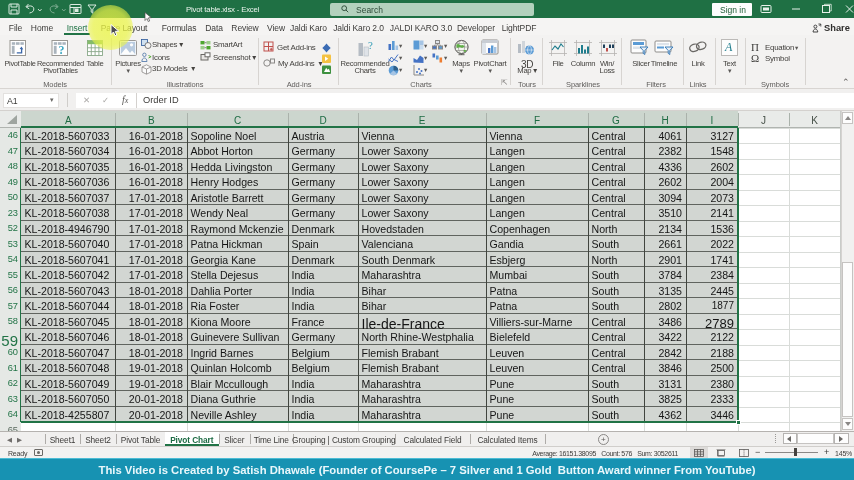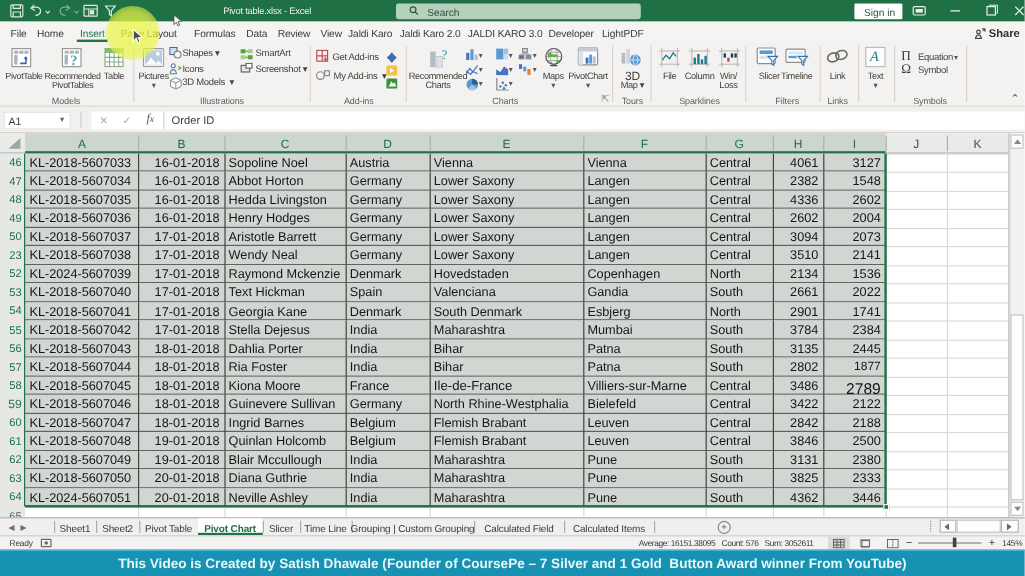--- a/index.html
+++ b/index.html
@@ -508,42 +508,42 @@
 <div class="tx" style="left:18px;top:223.00px;font-size:9.3px;color:#217346;transform:translateX(-100%)">52</div>
 <div class="ab" style="left:21px;top:220.50px;width:717px;height:15.5px;background:#d2d6d2;border-bottom:1px solid #60645f"></div>
 <div class="ab" style="left:115.00px;top:220.50px;width:1px;height:15.5px;background:#41453f"></div>
 <div class="ab" style="left:186.50px;top:220.50px;width:1px;height:15.5px;background:#41453f"></div>
 <div class="ab" style="left:287.50px;top:220.50px;width:1px;height:15.5px;background:#41453f"></div>
 <div class="ab" style="left:357.50px;top:220.50px;width:1px;height:15.5px;background:#41453f"></div>
 <div class="ab" style="left:485.50px;top:220.50px;width:1px;height:15.5px;background:#41453f"></div>
 <div class="ab" style="left:587.50px;top:220.50px;width:1px;height:15.5px;background:#41453f"></div>
 <div class="ab" style="left:643.50px;top:220.50px;width:1px;height:15.5px;background:#41453f"></div>
 <div class="ab" style="left:685.50px;top:220.50px;width:1px;height:15.5px;background:#41453f"></div>
-<div class="tx" style="left:24.50px;top:222.70px;font-size:10.6px;color:#161616">KL-2024-5607039</div>
+<div class="tx" style="left:24.50px;top:222.70px;font-size:10.6px;color:#161616">KL-2018-4946790</div>
 <div class="tx" style="left:183.00px;top:222.70px;font-size:10.6px;color:#161616;transform:translateX(-100%)">17-01-2018</div>
 <div class="tx" style="left:190.50px;top:222.70px;font-size:10.6px;color:#161616">Raymond Mckenzie</div>
 <div class="tx" style="left:291.50px;top:222.70px;font-size:10.6px;color:#161616">Denmark</div>
 <div class="tx" style="left:361.50px;top:222.70px;font-size:10.6px;color:#161616">Hovedstaden</div>
 <div class="tx" style="left:489.50px;top:222.70px;font-size:10.6px;color:#161616">Copenhagen</div>
 <div class="tx" style="left:591.50px;top:222.70px;font-size:10.6px;color:#161616">North</div>
 <div class="tx" style="left:682.00px;top:222.70px;font-size:10.6px;color:#161616;transform:translateX(-100%)">2134</div>
 <div class="tx" style="left:734.00px;top:222.70px;font-size:10.6px;color:#161616;transform:translateX(-100%)">1536</div>
 <div class="tx" style="left:18px;top:238.50px;font-size:9.3px;color:#217346;transform:translateX(-100%)">53</div>
 <div class="ab" style="left:21px;top:236.00px;width:717px;height:15.5px;background:#d2d6d2;border-bottom:1px solid #60645f"></div>
 <div class="ab" style="left:115.00px;top:236.00px;width:1px;height:15.5px;background:#41453f"></div>
 <div class="ab" style="left:186.50px;top:236.00px;width:1px;height:15.5px;background:#41453f"></div>
 <div class="ab" style="left:287.50px;top:236.00px;width:1px;height:15.5px;background:#41453f"></div>
 <div class="ab" style="left:357.50px;top:236.00px;width:1px;height:15.5px;background:#41453f"></div>
 <div class="ab" style="left:485.50px;top:236.00px;width:1px;height:15.5px;background:#41453f"></div>
 <div class="ab" style="left:587.50px;top:236.00px;width:1px;height:15.5px;background:#41453f"></div>
 <div class="ab" style="left:643.50px;top:236.00px;width:1px;height:15.5px;background:#41453f"></div>
 <div class="ab" style="left:685.50px;top:236.00px;width:1px;height:15.5px;background:#41453f"></div>
 <div class="tx" style="left:24.50px;top:238.20px;font-size:10.6px;color:#161616">KL-2018-5607040</div>
 <div class="tx" style="left:183.00px;top:238.20px;font-size:10.6px;color:#161616;transform:translateX(-100%)">17-01-2018</div>
-<div class="tx" style="left:190.50px;top:238.20px;font-size:10.6px;color:#161616">Text Hickman</div>
+<div class="tx" style="left:190.50px;top:238.20px;font-size:10.6px;color:#161616">Patna Hickman</div>
 <div class="tx" style="left:291.50px;top:238.20px;font-size:10.6px;color:#161616">Spain</div>
 <div class="tx" style="left:361.50px;top:238.20px;font-size:10.6px;color:#161616">Valenciana</div>
 <div class="tx" style="left:489.50px;top:238.20px;font-size:10.6px;color:#161616">Gandia</div>
 <div class="tx" style="left:591.50px;top:238.20px;font-size:10.6px;color:#161616">South</div>
 <div class="tx" style="left:682.00px;top:238.20px;font-size:10.6px;color:#161616;transform:translateX(-100%)">2661</div>
 <div class="tx" style="left:734.00px;top:238.20px;font-size:10.6px;color:#161616;transform:translateX(-100%)">2022</div>
 <div class="tx" style="left:18px;top:254.00px;font-size:9.3px;color:#217346;transform:translateX(-100%)">54</div>
 <div class="ab" style="left:21px;top:251.50px;width:717px;height:15.5px;background:#d2d6d2;border-bottom:1px solid #60645f"></div>
 <div class="ab" style="left:115.00px;top:251.50px;width:1px;height:15.5px;background:#41453f"></div>
 <div class="ab" style="left:186.50px;top:251.50px;width:1px;height:15.5px;background:#41453f"></div>
@@ -626,26 +626,26 @@
 <div class="ab" style="left:287.50px;top:313.50px;width:1px;height:15.5px;background:#41453f"></div>
 <div class="ab" style="left:357.50px;top:313.50px;width:1px;height:15.5px;background:#41453f"></div>
 <div class="ab" style="left:485.50px;top:313.50px;width:1px;height:15.5px;background:#41453f"></div>
 <div class="ab" style="left:587.50px;top:313.50px;width:1px;height:15.5px;background:#41453f"></div>
 <div class="ab" style="left:643.50px;top:313.50px;width:1px;height:15.5px;background:#41453f"></div>
 <div class="ab" style="left:685.50px;top:313.50px;width:1px;height:15.5px;background:#41453f"></div>
 <div class="tx" style="left:24.50px;top:315.70px;font-size:10.6px;color:#161616">KL-2018-5607045</div>
 <div class="tx" style="left:183.00px;top:315.70px;font-size:10.6px;color:#161616;transform:translateX(-100%)">18-01-2018</div>
 <div class="tx" style="left:190.50px;top:315.70px;font-size:10.6px;color:#161616">Kiona Moore</div>
 <div class="tx" style="left:291.50px;top:315.70px;font-size:10.6px;color:#161616">France</div>
-<div class="tx" style="left:361.50px;top:315.70px;font-size:11px;color:#161616">Ile-de-France</div>
+<div class="tx" style="left:361.50px;top:315.70px;font-size:14px;color:#161616">Ile-de-France</div>
 <div class="tx" style="left:489.50px;top:315.70px;font-size:10.6px;color:#161616">Villiers-sur-Marne</div>
 <div class="tx" style="left:591.50px;top:315.70px;font-size:10.6px;color:#161616">Central</div>
 <div class="tx" style="left:682.00px;top:315.70px;font-size:10.6px;color:#161616;transform:translateX(-100%)">3486</div>
 <div class="tx" style="left:734.00px;top:315.70px;font-size:13px;color:#161616;transform:translateX(-100%)">2789</div>
-<div class="tx" style="left:18px;top:331.50px;font-size:10px;color:#217346;transform:translateX(-100%)">59</div>
+<div class="tx" style="left:18px;top:331.50px;font-size:15px;color:#217346;transform:translateX(-100%)">59</div>
 <div class="ab" style="left:21px;top:329.00px;width:717px;height:15.5px;background:#d2d6d2;border-bottom:1px solid #60645f"></div>
 <div class="ab" style="left:115.00px;top:329.00px;width:1px;height:15.5px;background:#41453f"></div>
 <div class="ab" style="left:186.50px;top:329.00px;width:1px;height:15.5px;background:#41453f"></div>
 <div class="ab" style="left:287.50px;top:329.00px;width:1px;height:15.5px;background:#41453f"></div>
 <div class="ab" style="left:357.50px;top:329.00px;width:1px;height:15.5px;background:#41453f"></div>
 <div class="ab" style="left:485.50px;top:329.00px;width:1px;height:15.5px;background:#41453f"></div>
 <div class="ab" style="left:587.50px;top:329.00px;width:1px;height:15.5px;background:#41453f"></div>
 <div class="ab" style="left:643.50px;top:329.00px;width:1px;height:15.5px;background:#41453f"></div>
 <div class="ab" style="left:685.50px;top:329.00px;width:1px;height:15.5px;background:#41453f"></div>
 <div class="tx" style="left:24.50px;top:331.20px;font-size:10.6px;color:#161616">KL-2018-5607046</div>
@@ -736,21 +736,21 @@
 <div class="tx" style="left:18px;top:409.00px;font-size:9.3px;color:#217346;transform:translateX(-100%)">64</div>
 <div class="ab" style="left:21px;top:406.50px;width:717px;height:15.5px;background:#d2d6d2;border-bottom:1px solid #60645f"></div>
 <div class="ab" style="left:115.00px;top:406.50px;width:1px;height:15.5px;background:#41453f"></div>
 <div class="ab" style="left:186.50px;top:406.50px;width:1px;height:15.5px;background:#41453f"></div>
 <div class="ab" style="left:287.50px;top:406.50px;width:1px;height:15.5px;background:#41453f"></div>
 <div class="ab" style="left:357.50px;top:406.50px;width:1px;height:15.5px;background:#41453f"></div>
 <div class="ab" style="left:485.50px;top:406.50px;width:1px;height:15.5px;background:#41453f"></div>
 <div class="ab" style="left:587.50px;top:406.50px;width:1px;height:15.5px;background:#41453f"></div>
 <div class="ab" style="left:643.50px;top:406.50px;width:1px;height:15.5px;background:#41453f"></div>
 <div class="ab" style="left:685.50px;top:406.50px;width:1px;height:15.5px;background:#41453f"></div>
-<div class="tx" style="left:24.50px;top:408.70px;font-size:10.6px;color:#161616">KL-2024-5607051</div>
+<div class="tx" style="left:24.50px;top:408.70px;font-size:10.6px;color:#161616">KL-2018-4255807</div>
 <div class="tx" style="left:183.00px;top:408.70px;font-size:10.6px;color:#161616;transform:translateX(-100%)">20-01-2018</div>
 <div class="tx" style="left:190.50px;top:408.70px;font-size:10.6px;color:#161616">Neville Ashley</div>
 <div class="tx" style="left:291.50px;top:408.70px;font-size:10.6px;color:#161616">India</div>
 <div class="tx" style="left:361.50px;top:408.70px;font-size:10.6px;color:#161616">Maharashtra</div>
 <div class="tx" style="left:489.50px;top:408.70px;font-size:10.6px;color:#161616">Pune</div>
 <div class="tx" style="left:591.50px;top:408.70px;font-size:10.6px;color:#161616">South</div>
 <div class="tx" style="left:682.00px;top:408.70px;font-size:10.6px;color:#161616;transform:translateX(-100%)">4362</div>
 <div class="tx" style="left:734.00px;top:408.70px;font-size:10.6px;color:#161616;transform:translateX(-100%)">3446</div>
 <div class="tx" style="left:18px;top:424.50px;font-size:9.3px;color:#5a6a5f;transform:translateX(-100%)">65</div>
 <div class="ab" style="left:115.00px;top:423px;width:1px;height:8px;background:#d9dcd9"></div>

